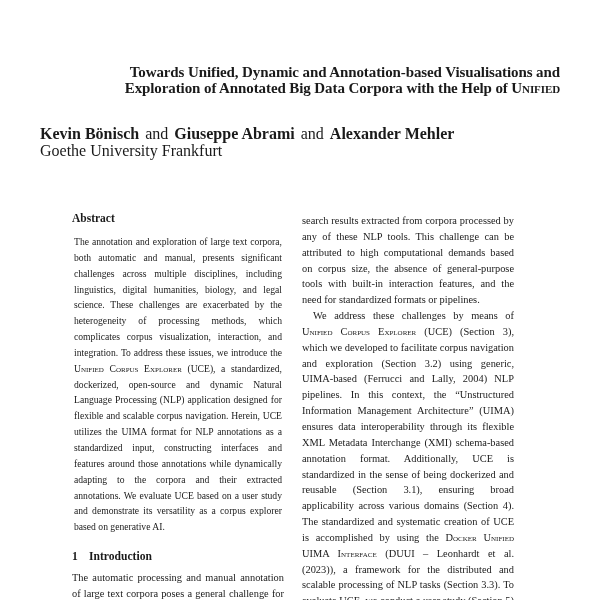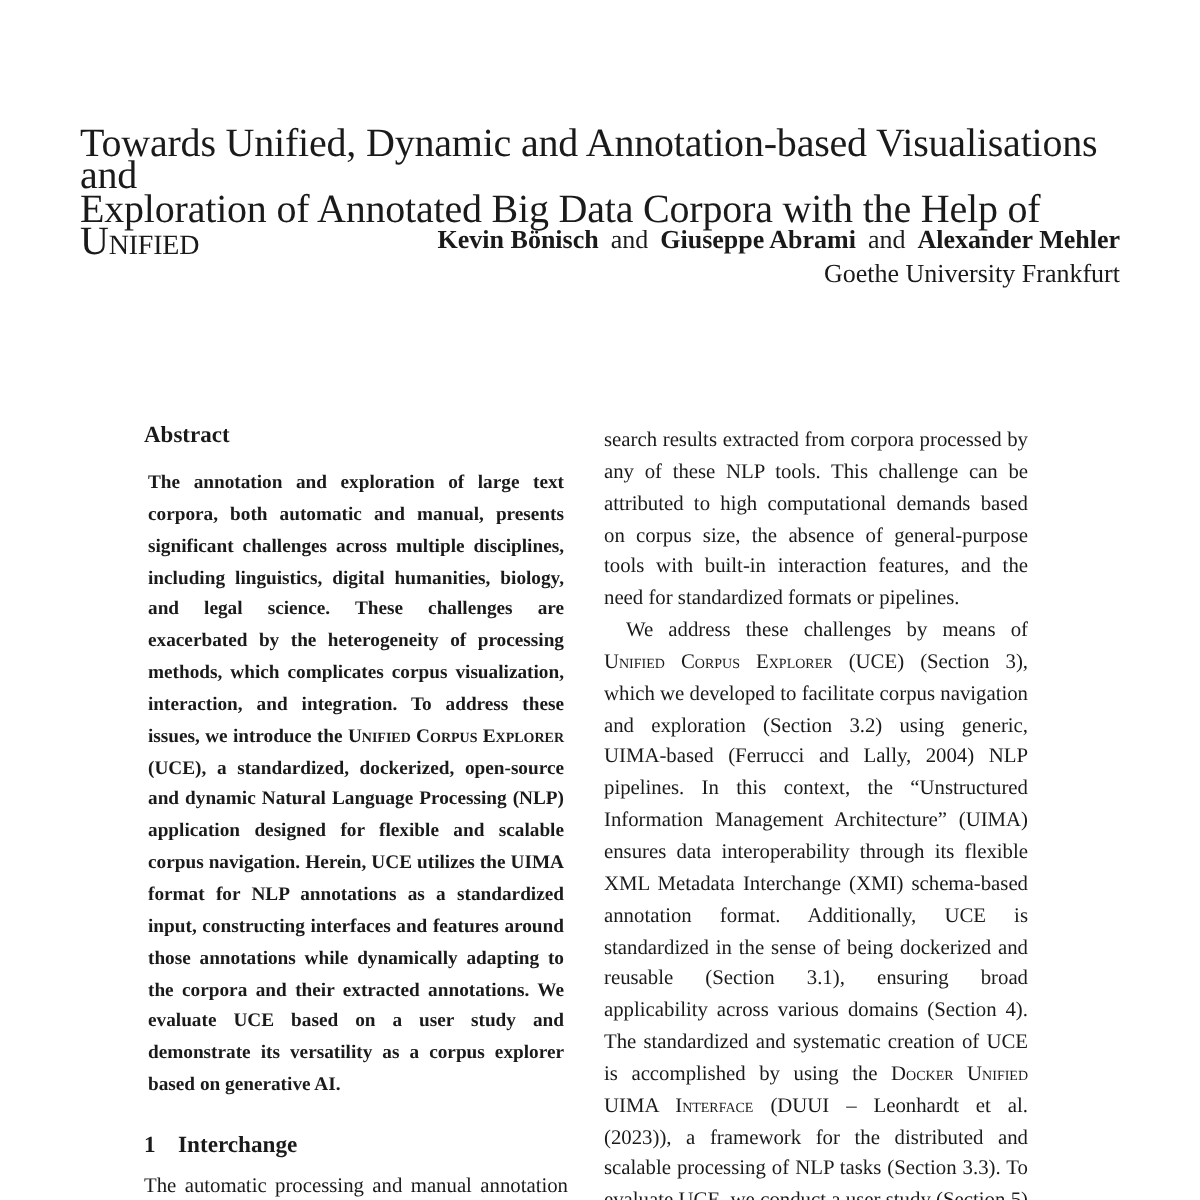--- a/index.html
+++ b/index.html
@@ -1,26 +1,26 @@
 <!DOCTYPE html>
 <html><head>
 <meta charset="utf-8">
 <style>
   html, body { margin: 0; padding: 0; background: #ffffff; }
   body { width: 600px; height: 600px; overflow: hidden; position: relative; font-family: "Liberation Serif", "DejaVu Serif", serif; color: #1a1a1a; }
-  .title { position: absolute; left: 40px; top: 64px; width: 520px; text-align: left; font-weight: normal; font-size: 20px; line-height: 16.3px; letter-spacing: -0.1px; }
+  .title { position: absolute; left: 40px; top: 64px; width: 520px; text-align: right; font-weight: bold; font-size: 15px; line-height: 16.3px; letter-spacing: -0.1px; }
   .sc { font-variant: small-caps; }
-  .authors { position: absolute; left: 40px; top: 112px; width: 520px; text-align: right; font-size: 13px; line-height: 16.5px; }
+  .authors { position: absolute; left: 40px; top: 126px; width: 520px; text-align: left; font-size: 16px; line-height: 16.5px; }
   .authors b { font-weight: bold; }
   .authors .and { margin: 0 6px; }
   .col { position: absolute; top: 210px; width: 212px; font-size: 10.4px; line-height: 15.85px; text-align: justify; }
   .col.left { left: 72px; }
   .col.right { left: 302px; top: 213px; }
   .abs-head { text-align: left; font-weight: bold; font-size: 11.5px; margin: 0 0 8px 0; line-height: 16px; }
-  .abs-text { font-size: 9.65px; line-height: 15.85px; padding: 0 2px; text-align: justify; font-weight: bold; }
+  .abs-text { font-size: 9.65px; line-height: 15.85px; padding: 0 2px; text-align: justify; }
   .sec-head { font-weight: bold; font-size: 11.6px; margin: 14px 0 5px 0; line-height: 16px; }
   .sec-head .num { display: inline-block; width: 17px; }
   .body-p { margin: 0; text-align: justify; }
   .body-p.indent { text-indent: 11px; }
 </style>
 </head>
 <body>
 
 <div class="title">
   <div>Towards Unified, Dynamic and Annotation-based Visualisations and</div>
@@ -30,20 +30,20 @@
 <div class="authors">
   <div>
     <b>Kevin Bönisch</b><span class="and">and</span><b>Giuseppe Abrami</b><span class="and">and</span><b>Alexander Mehler</b>
   </div>
   <div>Goethe University Frankfurt</div>
 </div>
 
 <div class="col left">
   <div class="abs-head">Abstract</div>
   <div class="abs-text"><span>The annotation and exploration of large text corpora, both automatic and manual, presents significant challenges across multiple disciplines, including linguistics, digital humanities, biology, and legal science. These challenges are exacerbated by the heterogeneity of processing methods, which complicates corpus visualization, interaction, and integration. To address these issues, we introduce the </span><span class="sc">Unified Corpus Explorer</span><span> (UCE), a standardized, dockerized, open-source and dynamic Natural Language Processing (NLP) application designed for flexible and scalable corpus navigation. Herein, UCE utilizes the UIMA format for NLP annotations as a standardized input, constructing interfaces and features around those annotations while dynamically adapting to the corpora and their extracted annotations. We evaluate UCE based on a user study and demonstrate its versatility as a corpus explorer based on generative AI.</span></div>
-  <div class="sec-head"><span class="num">1</span><span>Interchange</span></div>
+  <div class="sec-head"><span class="num">1</span><span>Introduction</span></div>
   <p class="body-p">The automatic processing and manual annotation of large text corpora poses a general challenge for various projects in different disciplines such as linguistics (e.g. Nguyen et al. (2024); Kyle and Eguchi (2024)) literary science (e.g. Vetulani et al. (2022); Hu and Ma (2023)), digital humanities</p>
 </div>
 
 <div class="col right">
   <p class="body-p">search results extracted from corpora processed by any of these NLP tools. This challenge can be attributed to high computational demands based on corpus size, the absence of general-purpose tools with built-in interaction features, and the need for standardized formats or pipelines.</p>
   <p class="body-p indent"><span>We address these challenges by means of </span><span class="sc">Unified Corpus Explorer</span><span> (UCE) (Section 3), which we developed to facilitate corpus navigation and exploration (Section 3.2) using generic, UIMA-based (Ferrucci and Lally, 2004) NLP pipelines. In this context, the “Unstructured Information Management Architecture” (UIMA) ensures data interoperability through its flexible XML Metadata Interchange (XMI) schema-based annotation format. Additionally, UCE is standardized in the sense of being dockerized and reusable (Section 3.1), ensuring broad applicability across various domains (Section 4).   The standardized and systematic creation of UCE is accomplished by using the </span><span class="sc">Docker Unified UIMA Interface</span><span> (DUUI – Leonhardt et al. (2023)), a framework for the distributed and scalable processing of NLP tasks (Section 3.3). To evaluate UCE, we conduct a user study (Section 5) that demonstrates its versatility in the context of information retrieval based on parliamentary debate corpus data. Finally, we release UCE as an open-source framework</span></p>
 </div>
 
 </body></html>

